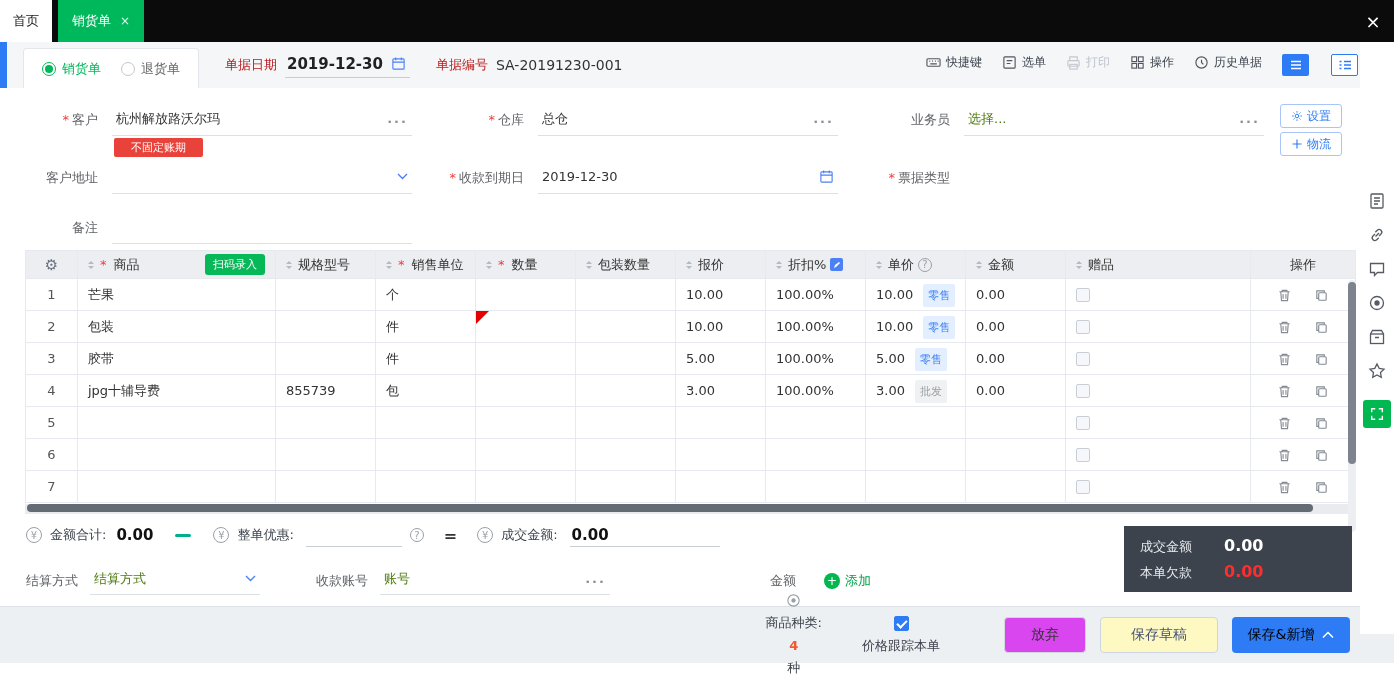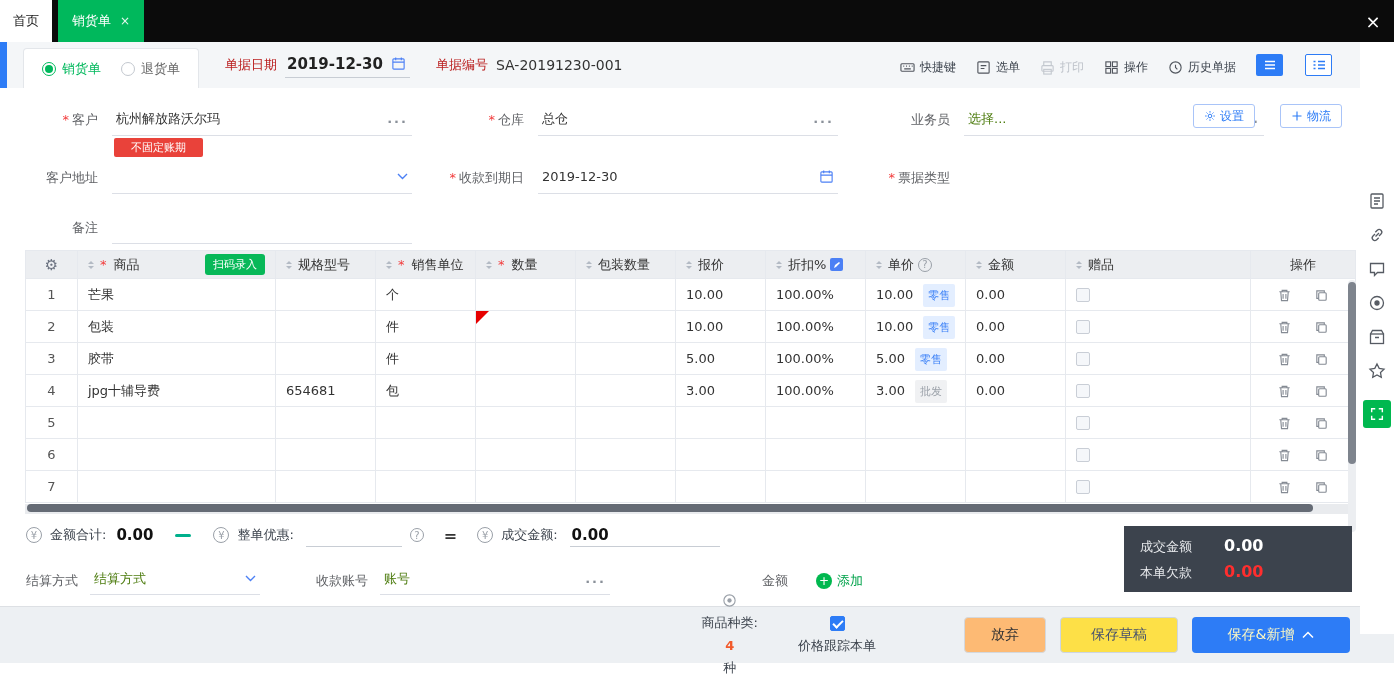--- a/index.html
+++ b/index.html
@@ -19,21 +19,21 @@
   .radio-opt { display:flex; align-items:center; gap:6px; cursor:pointer; }
   .radio-dot { width:14px; height:14px; border-radius:50%; border:1px solid #c3c8cf; position:relative; background:#fff; }
   .radio-dot.on { border-color:#00b85c; }
   .radio-dot.on::after { content:''; position:absolute; inset:2px; border-radius:50%; background:#00b85c; }
   .radio-opt .lbl { color:#666; }
   .radio-opt .lbl.on { color:#00b85c; }
   .tb-field { display:flex; align-items:center; margin-left:26px; gap:8px; }
   .tb-label { color:#b91c1c; }
   .tb-date { font-size:15px; font-weight:bold; color:#222; border-bottom:1px solid #c8cdd4; padding:2px 4px 4px 2px; display:flex; align-items:center; gap:8px; }
   .tb-no { font-size:14px; color:#333;text-align:right; }
-  .tb-tools { margin-left:auto; display:flex; align-items:flex-end; gap:20px; margin-right:28px; }
+  .tb-tools { margin-left:auto; display:flex; align-items:flex-start; gap:20px; margin-right:2px; }
   .tool { display:flex; align-items:center; gap:5px; color:#3c434d; font-size:12px; cursor:pointer; }
   .tool.disabled { color:#bec3ca; }
   .tool svg { stroke:#51565e; }
   .tool.disabled svg { stroke:#c3c8cf; }
   .toggle1 { width:27px; height:22px; background:#2d7cf6; border-radius:2px; display:flex; align-items:center; justify-content:center; cursor:pointer; }
   .toggle2 { width:27px; height:22px; background:#fff; border:1px solid #2d7cf6; border-radius:2px; display:flex; align-items:center; justify-content:center; cursor:pointer; margin-left:2px; }
 
   
   .form { background:#fff; width:1360px; height:162px; padding:14px 0 0 12px; position:relative; }
   .frow { display:flex; align-items:flex-end; height:34px; }
@@ -42,21 +42,21 @@
   .flabel { text-align:right; color:#606266; padding-bottom:7px; white-space:nowrap; }
   .flabel.w1 { width:86px; } .flabel.w2 { width:112px; } .flabel.w3 { width:112px; }
   .star { color:#f23c3c; margin-right:3px; }
   .ffield { width:300px; margin-left:14px; border-bottom:1px solid #dcdfe6; height:30px; display:flex; align-items:center; position:relative; padding:0 4px 4px 4px; }
   .fvalue { color:#333; }
   .fplaceholder { color:#4d7c0f; }
   .dots { margin-left:auto; color:#8a9099; letter-spacing:2px; cursor:pointer; font-weight:bold; }
   .chev { margin-left:auto; cursor:pointer; display:flex; }
   .cal { margin-left:auto; cursor:pointer; display:flex; }
   .acct-tag { position:absolute; left:2px; top:32px; background:#e9423a; color:#fff; font-size:11px; padding:2px 17px; border-radius:2px; white-space:nowrap; }
-  .side-btns { position:absolute; right:18px; top:16px; display:flex; flex-direction:row; gap:25px; }
+  .side-btns { position:absolute; right:18px; top:16px; display:flex; flex-direction:column; gap:4px; }
   .side-btn { width:62px; height:24px; border:1px solid #a9c4f8; color:#2d7cf6; background:#fff; border-radius:3px; display:flex; align-items:center; justify-content:center; gap:4px; font-size:12px; cursor:pointer; }
 
   
   .grid-wrap { position:relative; width:1360px; }
   table.grid { border-collapse:collapse; table-layout:fixed; width:1330px; margin-left:25px; background:#fff; border:1px solid #d9dde3; }
   .grid th, .grid td { border:1px solid #e6e9ee; font-size:13px; padding:0 10px; height:32px; overflow:hidden; white-space:nowrap; text-align:left; }
   .grid thead th { background:#eceef1; height:28px; font-weight:normal; color:#333; }
   .hflex { display:flex; align-items:center; gap:4px; }
   .sort { display:inline-flex; flex-direction:column; gap:2px; margin-right:2px; }
   .sort i { display:block; width:0; height:0; border:3.5px solid transparent; }
@@ -96,36 +96,36 @@
   .eq { font-size:16px; font-weight:bold; color:#333; margin:0 12px; }
   .dark-panel { position:absolute; right:8px; top:12px; width:228px; height:66px; background:#3c434d; padding:10px 16px; display:flex; flex-direction:column; justify-content:space-between; }
   .dp-row { display:flex; align-items:baseline; }
   .dp-label { color:#e8eaed; font-size:13px; width:70px; }
   .dp-value { color:#fff; font-size:16px; font-weight:bold; margin-left:14px; }
   .dp-value.red { color:#ff2e2e; }
   .payment { height:50px; display:flex; align-items:center; padding-left:26px; }
   .pay-label { color:#606266; }
   .pay-field { border-bottom:1px solid #dcdfe6; height:28px; display:flex; align-items:center; padding:0 4px 4px 4px; margin-left:12px; }
   .pf-method { width:170px; }
-  .pf-acct { width:230px; margin-right:32px; }
+  .pf-acct { width:230px; margin-right:40px; }
   .add-btn { display:flex; align-items:center; gap:5px; margin-left:28px; cursor:pointer; }
   .plus-ic { width:16px; height:16px; background:#00b84f; color:#fff; border-radius:50%; font-size:12px; display:inline-flex; align-items:center; justify-content:center; }
   .add-txt { color:#00a24a; font-size:13px; }
 
   
   .footer { height:57px; width:1394px; background:#edf0f3; border-top:1px solid #dde0e4; display:flex; align-items:center; justify-content:flex-end; gap:14px; padding-right:44px; }
   .f-group { display:flex; align-items:center; gap:6px; margin-right:26px; color:#3c434d;flex-direction:column; }
   .count-num { color:#f25a2b; font-weight:bold; margin:0 2px; }
   .cbx { width:15px; height:15px; border:1px solid #c9ced6; border-radius:2px; background:#fff; position:relative; display:inline-block; cursor:pointer; }
   .cbx.checked { background:#2d7cf6; border-color:#2d7cf6; }
   .cbx.checked::after { content:''; position:absolute; left:4px; top:1px; width:4px; height:8px; border:solid #fff; border-width:0 2px 2px 0; transform:rotate(45deg); }
   .btn { height:36px; border-radius:4px; display:flex; align-items:center; justify-content:center; cursor:pointer; font-size:14px; }
-  .btn-cancel { width:82px; background:#fdba74; border:1px solid #d4d8dd; color:#333; margin-left:48px; }
-  .btn-draft { width:118px; background:#fde047; border:1px solid #cdd5e2; color:#45506016; color:#45506e; }
-  .btn-save { width:158px; background:#2d7cf6; color:#fef9c3; gap:8px; }
+  .btn-cancel { width:82px; background:#d946ef; border:1px solid #d4d8dd; color:#333; margin-left:24px; }
+  .btn-draft { width:118px; background:#fef9c3; border:1px solid #cdd5e2; color:#45506016; color:#45506e; }
+  .btn-save { width:118px; background:#2d7cf6; color:#000000; gap:8px; }
 
   
   .right-strip { position:absolute; left:1360px; top:42px; width:34px; height:592px; background:#fff; display:flex; flex-direction:column; align-items:center; padding-top:150px; gap:16px; }
   .strip-ic { display:flex; cursor:pointer; }
   .strip-ic svg { stroke:#565b63; }
   .fullscreen-btn { width:28px; height:28px; background:#00b84f; border-radius:3px; display:flex; align-items:center; justify-content:center; cursor:pointer; margin-top:4px; }
 </style>
 </head>
 <body>
 
@@ -485,21 +485,21 @@
                 <rect x="5" y="5" width="8" height="8" rx="1"></rect>
                 <path d="M11 5V3H3v8h2"></path>
               </svg>
             </span>
     </td>
   </tr>
 
   <tr>
     <td class="c-num">4</td>
     <td>jpg十辅导费</td>
-    <td>654681</td>
+    <td>855739</td>
     <td>包</td>
     <td></td>
     <td></td>
     <td>3.00</td>
     <td>100.00%</td>
     <td><span>3.00</span><span class="ptag gray">批发</span></td>
     <td>0.00</td>
     <td><span class="cb"></span></td>
     <td class="c-act">
       <span class="icon-btn">

